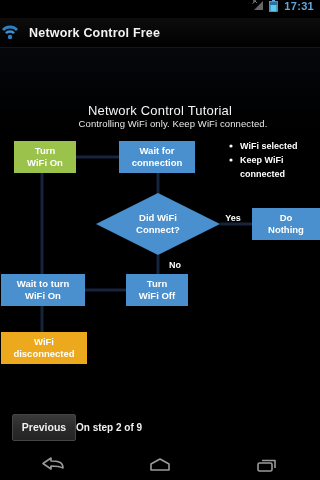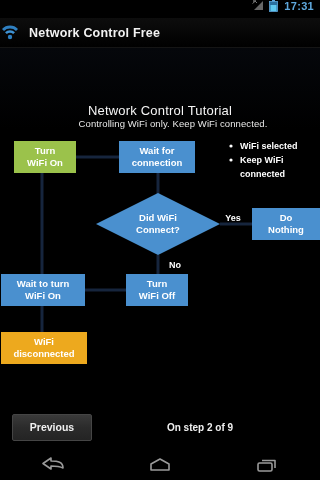--- a/index.html
+++ b/index.html
@@ -117,39 +117,39 @@
     width: 320px;
     height: 46px;
     display: flex;
     align-items: center;
     justify-content: space-between;
     padding: 0 12px;
     box-sizing: border-box;
     background: #000;
   }
   .navbtn {
-    width: 80px;
+    width: 64px;
     height: 27px;
     background: linear-gradient(to bottom, #3a3a3a 0%, #2b2b2b 50%, #242424 100%);
     border: 1px solid #454545;
     border-radius: 2px;
     color: #f0f0f0;
     font-size: 10.5px;
     font-weight: bold;
     display: flex;
     align-items: center;
     justify-content: center;
     box-sizing: border-box;
   }
   .stepinfo {
     font-size: 10px;
     color: #f0f0f0;
     font-weight: bold;
     flex: 1;
-    text-align: center;
+    text-align: left;
   }
 
   
   .androidnav {
     position: absolute;
     left: 0;
     top: 450px;
     width: 320px;
     height: 30px;
     background: #000;

